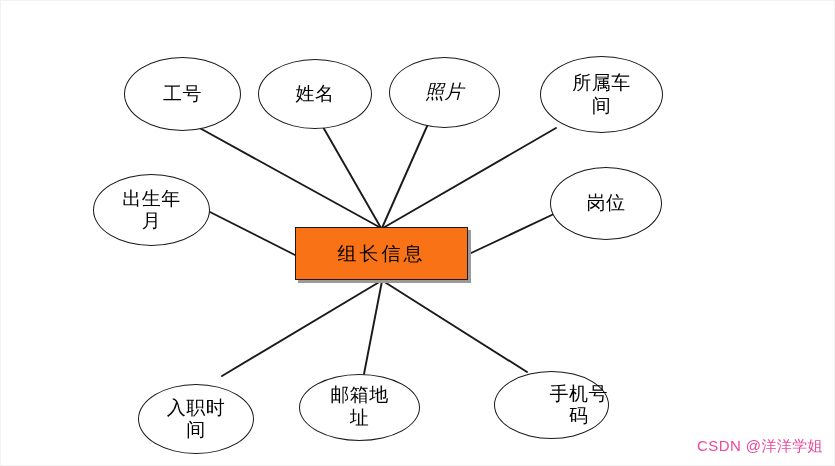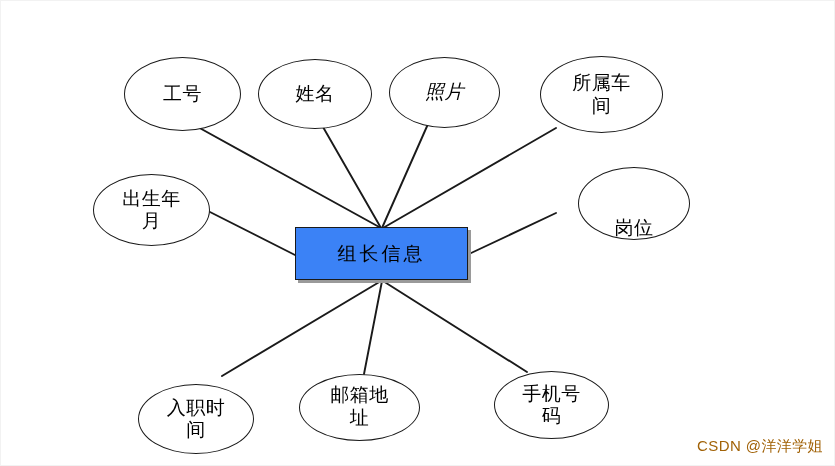--- a/index.html
+++ b/index.html
@@ -49,33 +49,33 @@
   }
   .ellipse .label {
     font-size: 19px;
     line-height: 1.18;
     letter-spacing: 0.5px;
     white-space: pre-line;
   }
   .entity {
     border: 1.6px solid #1a1a1a;
     box-shadow: 3px 3px 0 0 #9a9a9a;
-    background: #3b82f6;
+    background: #f97316;
   }
   .entity .label {
     font-size: 19px;
     letter-spacing: 3px;
     white-space: pre-line;
   }
   #watermark {
     position: absolute;
     right: 12px;
     bottom: 10px;
     font-size: 15px;
-    color: #a16207;
+    color: #ec4899;
     font-family: "Liberation Sans", "DejaVu Sans", sans-serif;
     letter-spacing: 0.4px;
     white-space: nowrap;
   }
 </style>
 </head>
 <body>
 
 <div id="canvas">
 
@@ -104,32 +104,32 @@
         <span class="label">照片</span>
       </div>
       <div class="node ellipse" style="left: 540px; top: 56px; width: 123px; height: 77px;">
         <span class="label">所属车
 间</span>
       </div>
       <div class="node ellipse" style="left: 93px; top: 174px; width: 117px; height: 72px;">
         <span class="label">出生年
 月</span>
       </div>
-      <div class="node ellipse" style="left: 578px; top: 167px; width: 112px; height: 73px; align-items: flex-end;">
+      <div class="node ellipse" style="left: 550px; top: 167px; width: 112px; height: 73px;">
         <span class="label">岗位</span>
       </div>
       <div class="node ellipse" style="left: 138px; top: 384px; width: 116px; height: 70px; justify-content: center;">
         <span class="label">入职时
 间</span>
       </div>
       <div class="node ellipse" style="left: 299px; top: 374px; width: 121px; height: 67px; font-family: Liberation Mono, monospace;">
         <span class="label">邮箱地
 址</span>
       </div>
-      <div class="node ellipse" style="left: 494px; top: 371px; width: 115px; height: 68px;">
+      <div class="node ellipse" style="left: 494px; top: 371px; width: 115px; height: 68px; justify-content: flex-end;">
         <span class="label">手机号
 码</span>
       </div>
       <div class="node entity" style="left: 295px; top: 227px; width: 173px; height: 53px;">
         <span class="label">组长信息</span>
       </div>
     </div>
 
   <div id="watermark">CSDN @洋洋学姐</div>
 

